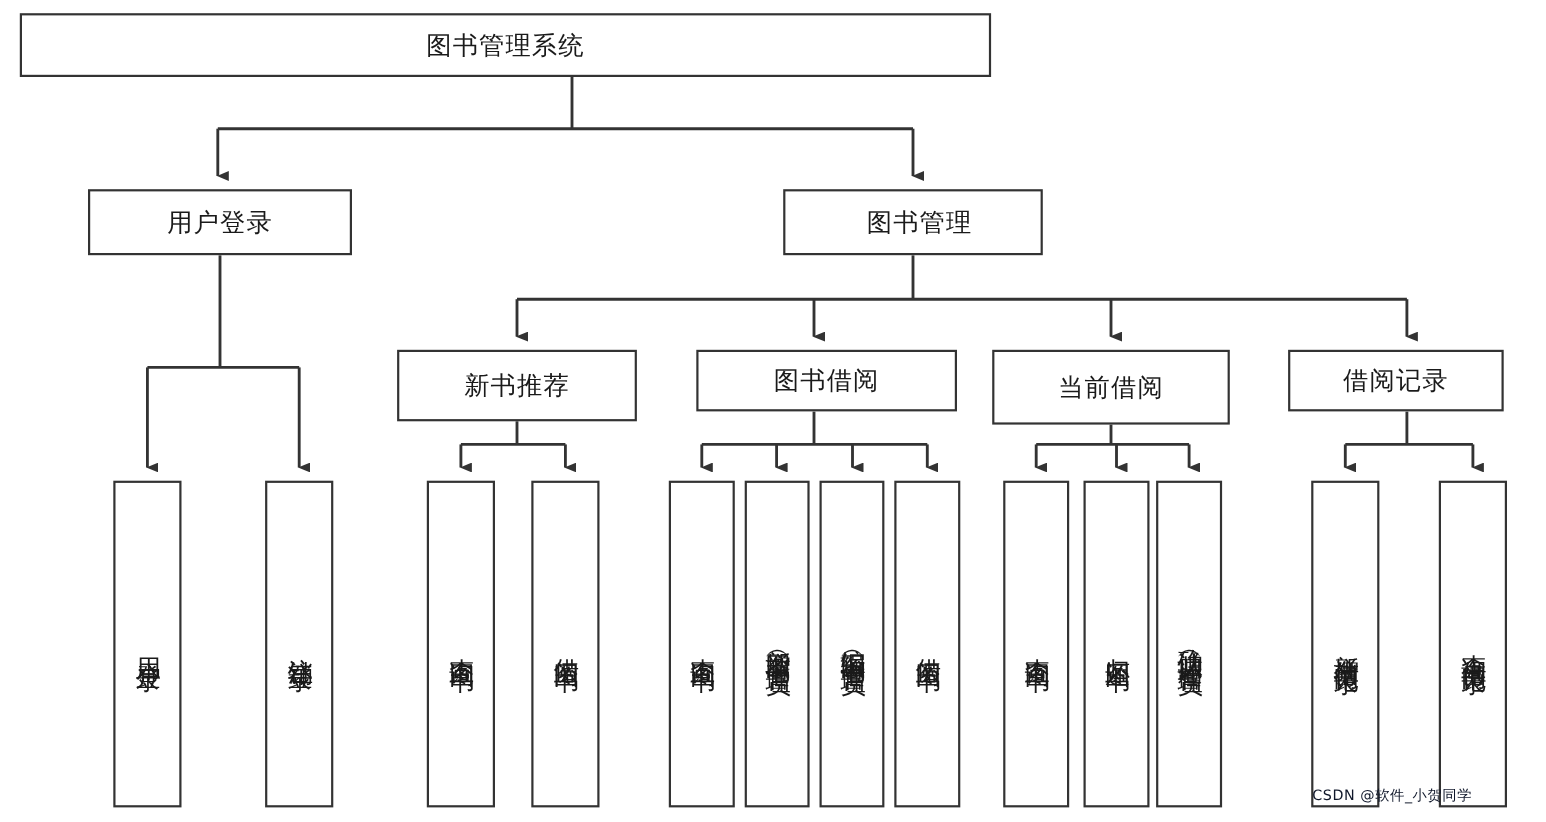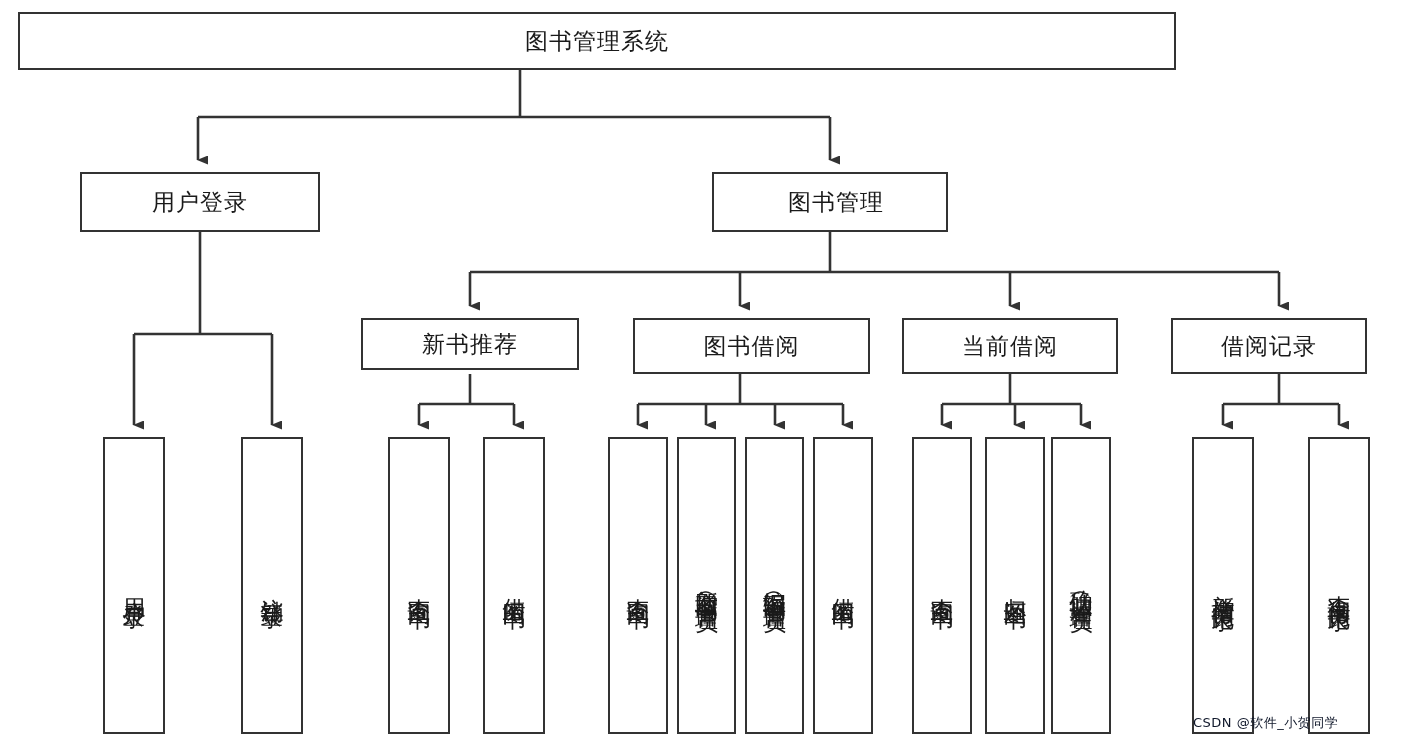--- a/index.html
+++ b/index.html
@@ -115,38 +115,38 @@
       <path d="M 1015 404 L 1015 425" marker-end="url(#arrowhead)"></path>
       <path d="M 1081 404 L 1081 425" marker-end="url(#arrowhead)"></path>
 
       <path d="M 1279 374 L 1279 404"></path>
       <path d="M 1223 404 L 1339 404"></path>
       <path d="M 1223 404 L 1223 425" marker-end="url(#arrowhead)"></path>
       <path d="M 1339 404 L 1339 425" marker-end="url(#arrowhead)"></path>
     </g>
   </svg>
 
-  <div class="node-box horizontal" style="left:18px; top:12px; width:1158px; height:58px;">
+  <div class="node-box horizontal" style="left:18px; top:12px; width:883px; height:58px;">
     <span class="node-label">图书管理系统</span>
   </div>
 
   <div class="node-box horizontal" style="left:80px; top:172px; width:240px; height:60px;">
     <span class="node-label">用户登录</span>
   </div>
   <div class="node-box horizontal" style="left:712px; top:172px; width:236px; height:60px;padding-left:12px;">
     <span class="node-label">图书管理</span>
   </div>
 
-  <div class="node-box horizontal" style="left:361px; top:318px; width:218px; height:52px;">
+  <div class="node-box horizontal" style="left:361px; top:318px; width:218px; height:65px;">
     <span class="node-label">新书推荐</span>
   </div>
   <div class="node-box horizontal" style="left:633px; top:318px; width:237px; height:56px;">
     <span class="node-label">图书借阅</span>
   </div>
-  <div class="node-box horizontal" style="left:902px; top:318px; width:216px; height:56px;">
+  <div class="node-box horizontal" style="left:902px; top:318px; width:216px; height:68px;">
     <span class="node-label">当前借阅</span>
   </div>
   <div class="node-box horizontal" style="left:1171px; top:318px; width:196px; height:56px;">
     <span class="node-label">借阅记录</span>
   </div>
 
   <div class="node-box vertical" style="left:103px; top:437px; width:62px; height:297px;">
     <span class="node-label">用户登录</span>
   </div>
   <div class="node-box vertical" style="left:241px; top:437px; width:62px; height:297px;">

